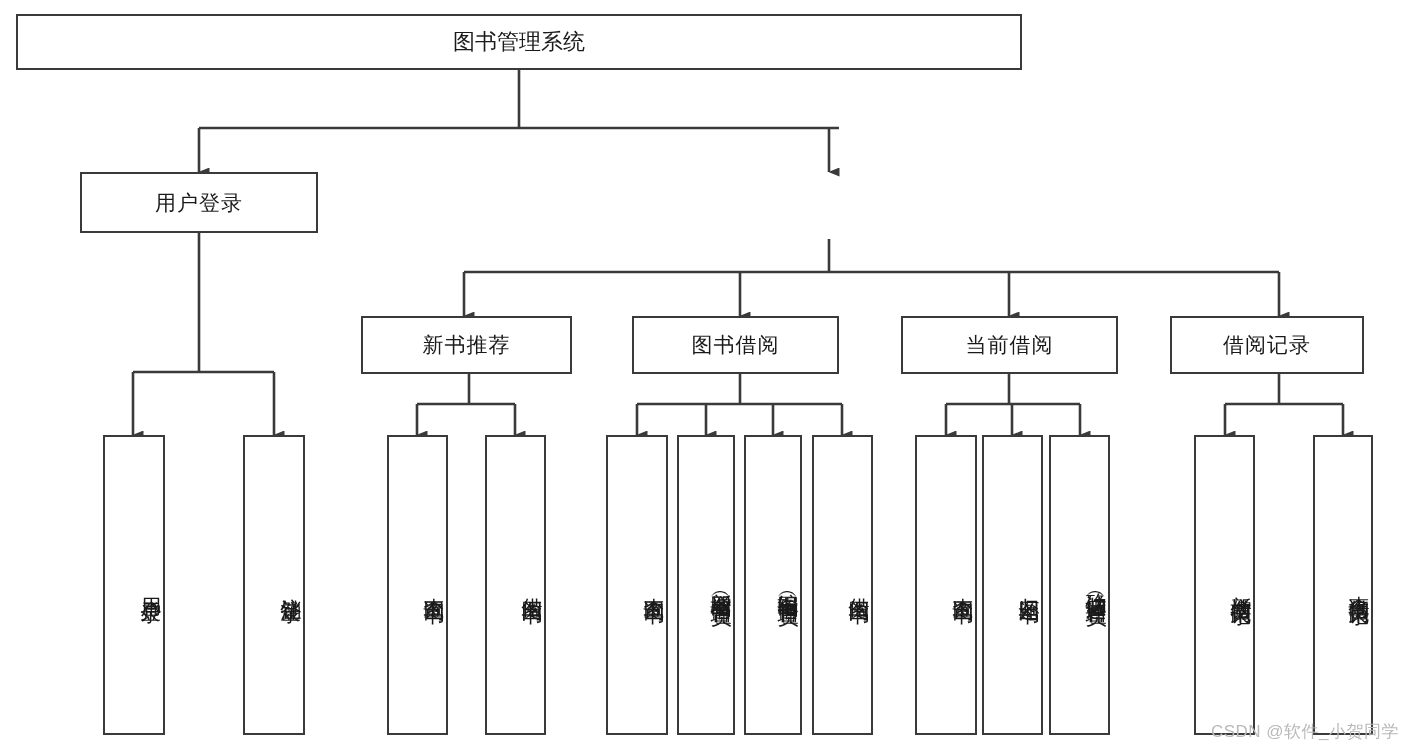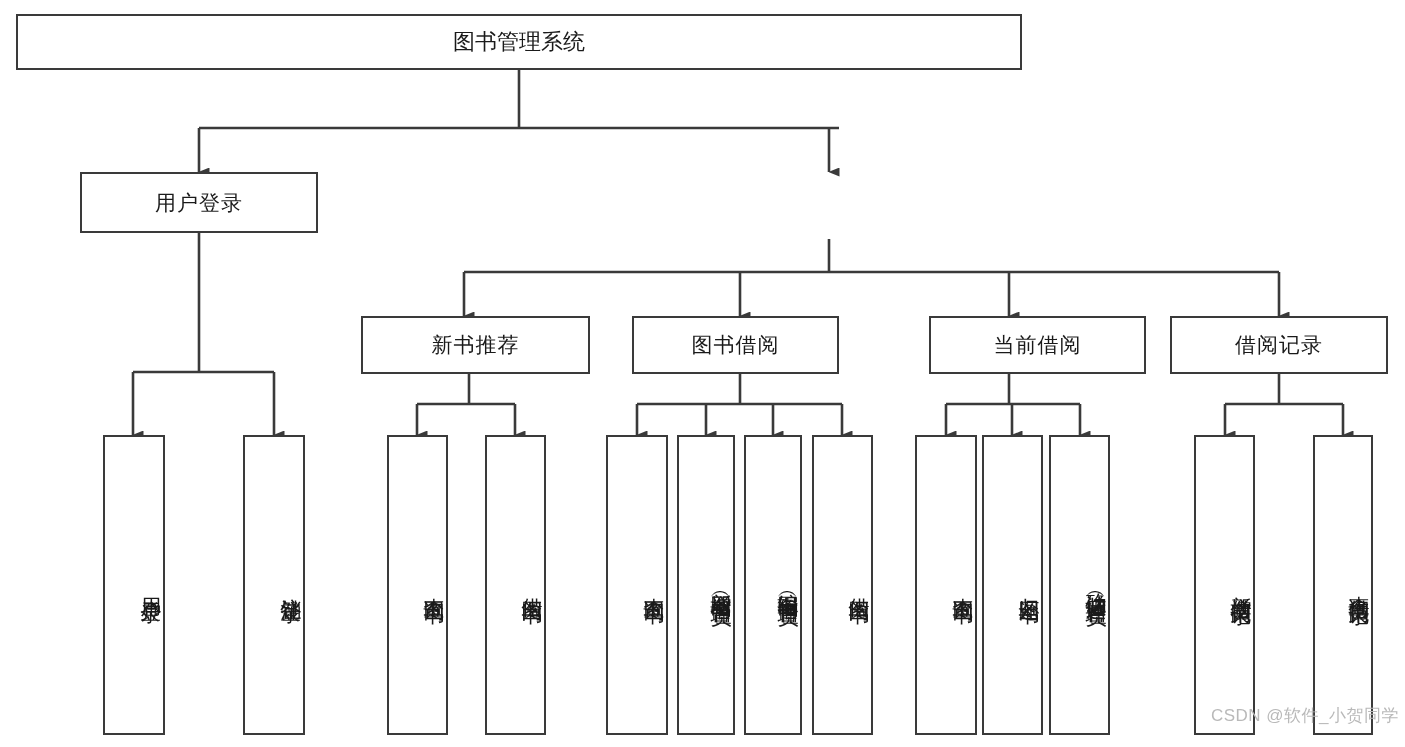--- a/index.html
+++ b/index.html
@@ -8,21 +8,21 @@
   #canvas{position:relative;width:1405px;height:747px;background:#ffffff;}
   svg.wires{position:absolute;left:0;top:0;width:1405px;height:747px;}
   .node{position:absolute;box-sizing:border-box;background:#ffffff;
         border:2.5px solid #3a3a3a;display:flex;align-items:center;
         justify-content:center;color:#1a1a1a;}
   .node.h{font-size:21px;letter-spacing:1px;}
   .node.root{font-size:22px;}
   .node.v{writing-mode:vertical-rl;text-orientation:upright;
           font-size:21px;line-height:1.12;letter-spacing:2px;
           padding:10px 0;align-items:flex-start;justify-content:center;}
-  .wm{position:absolute;right:6px;bottom:20px;font-size:17px;color:#b9b9b9;
+  .wm{position:absolute;right:6px;bottom:4px;font-size:17px;color:#b9b9b9;
       letter-spacing:.5px;white-space:nowrap;}
 </style>
 </head>
 <body>
 
 <div id="canvas">
 
   <svg class="wires" viewBox="0 0 1405 747" xmlns="http://www.w3.org/2000/svg">
     <defs>
       <marker id="ah" markerWidth="9" markerHeight="11" refX="4.5" refY="10.5" orient="auto" markerUnits="userSpaceOnUse">
@@ -70,24 +70,24 @@
       <path d="M1225,404 L1343,404"></path>
       <path d="M1225,404 L1225,435" marker-end="url(#ah)"></path>
       <path d="M1343,404 L1343,435" marker-end="url(#ah)"></path>
     </g>
   </svg>
 
   <div class="node root" style="left:16px;top:14px;width:1006px;height:56px;">图书管理系统</div>
 
   <div class="node h" style="left:80px;top:172px;width:238px;height:61px;">用户登录</div>
 
-  <div class="node h" style="left:361px;top:316px;width:229px;height:58px;">新书推荐</div>
+  <div class="node h" style="left:361px;top:316px;width:211px;height:58px;">新书推荐</div>
   <div class="node h" style="left:632px;top:316px;width:207px;height:58px;">图书借阅</div>
-  <div class="node h" style="left:901px;top:316px;width:217px;height:58px;margin-left:28px;">当前借阅</div>
-  <div class="node h" style="left:1170px;top:316px;width:218px;height:58px;">借阅记录</div>
+  <div class="node h" style="left:901px;top:316px;width:217px;height:58px;">当前借阅</div>
+  <div class="node h" style="left:1170px;top:316px;width:194px;height:58px;">借阅记录</div>
 
   <div class="node v" style="left:103px;top:435px;width:62px;height:300px;">用户登录</div>
   <div class="node v" style="left:243px;top:435px;width:62px;height:300px;">注销登录</div>
 
   <div class="node v" style="left:387px;top:435px;width:61px;height:300px;">查询图书</div>
   <div class="node v" style="left:485px;top:435px;width:61px;height:300px;">借阅图书</div>
 
   <div class="node v" style="left:606px;top:435px;width:62px;height:300px;">查询图书</div>
   <div class="node v" style="left:677px;top:435px;width:58px;height:300px;">新增图书（管理员）</div>
   <div class="node v" style="left:744px;top:435px;width:58px;height:300px;">编辑图书（管理员）</div>

